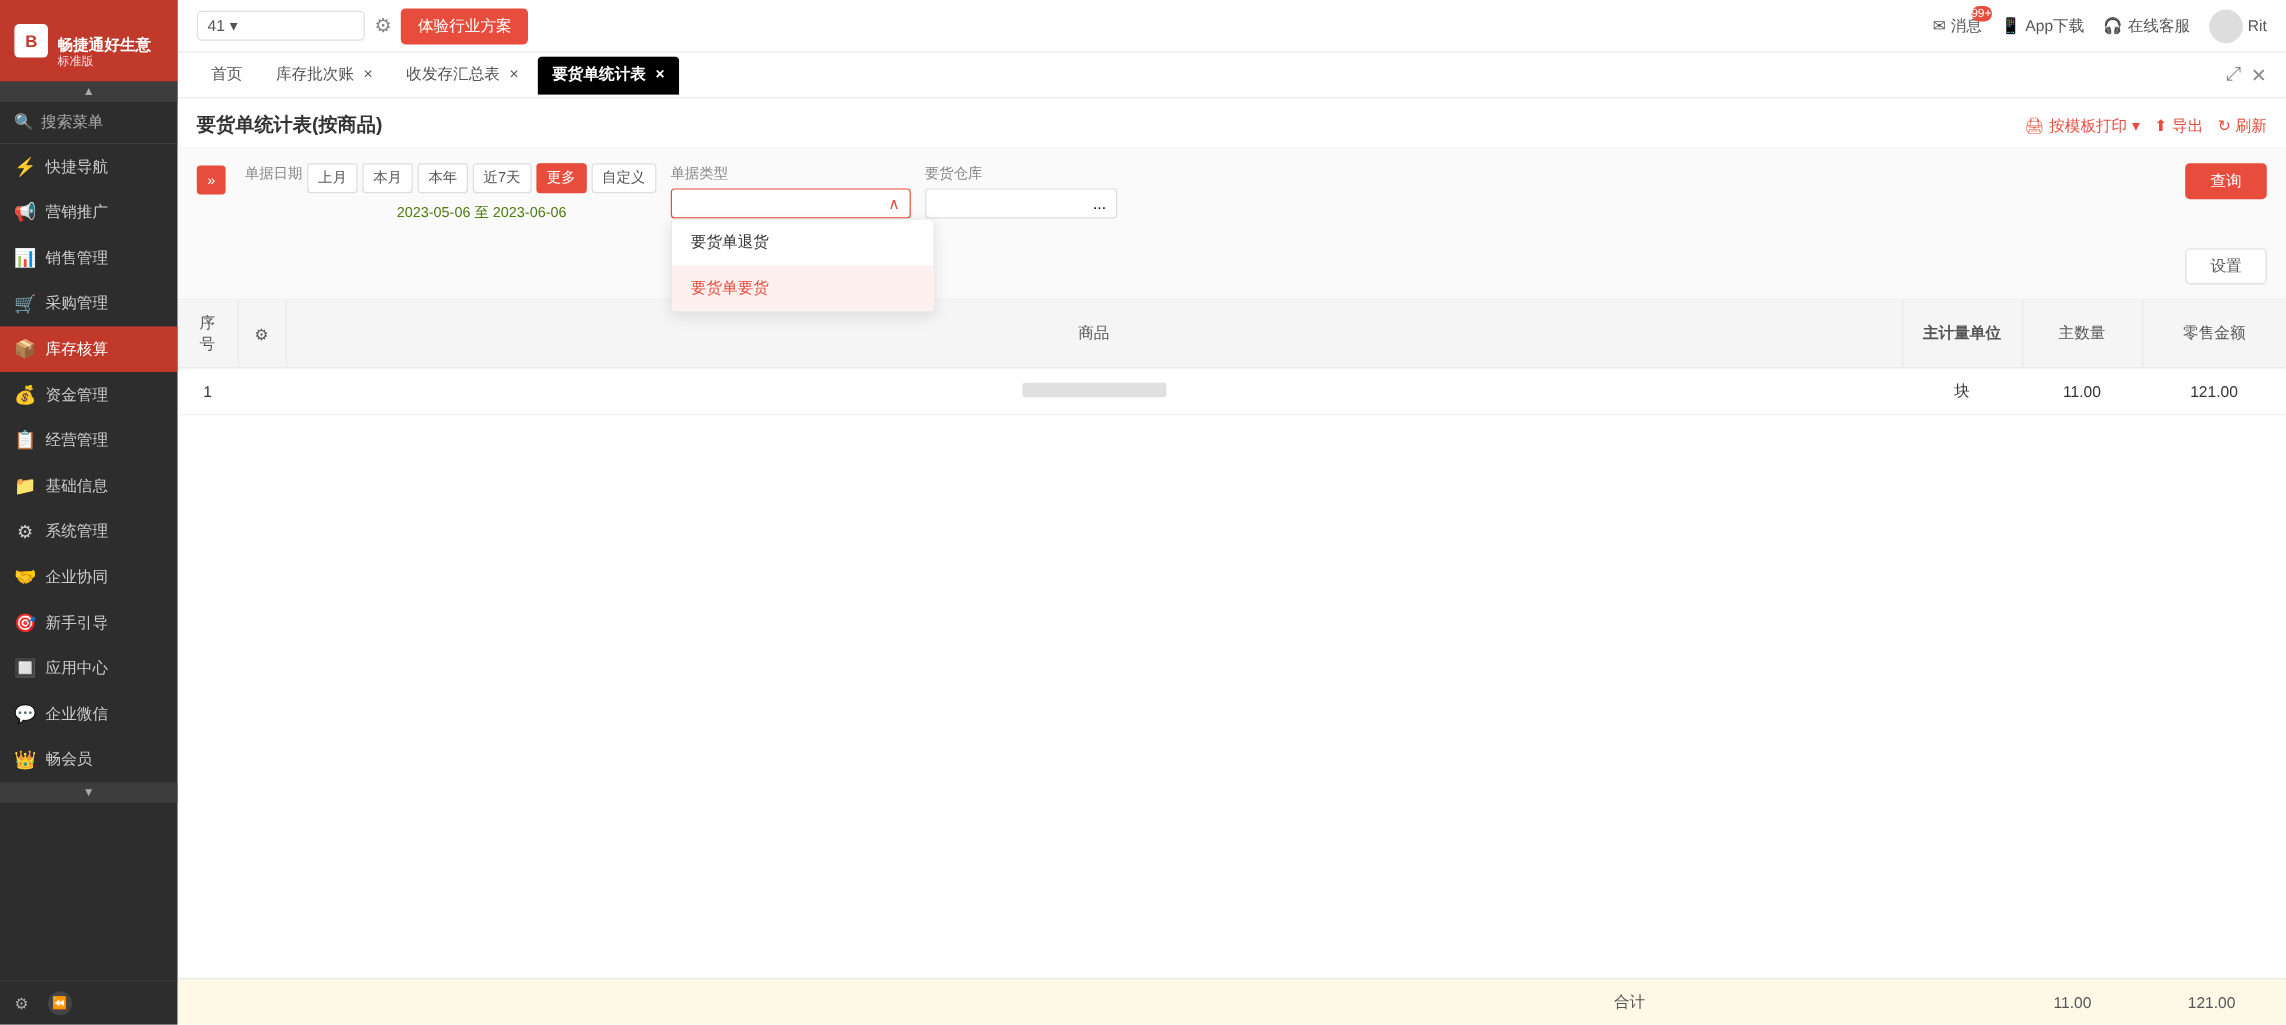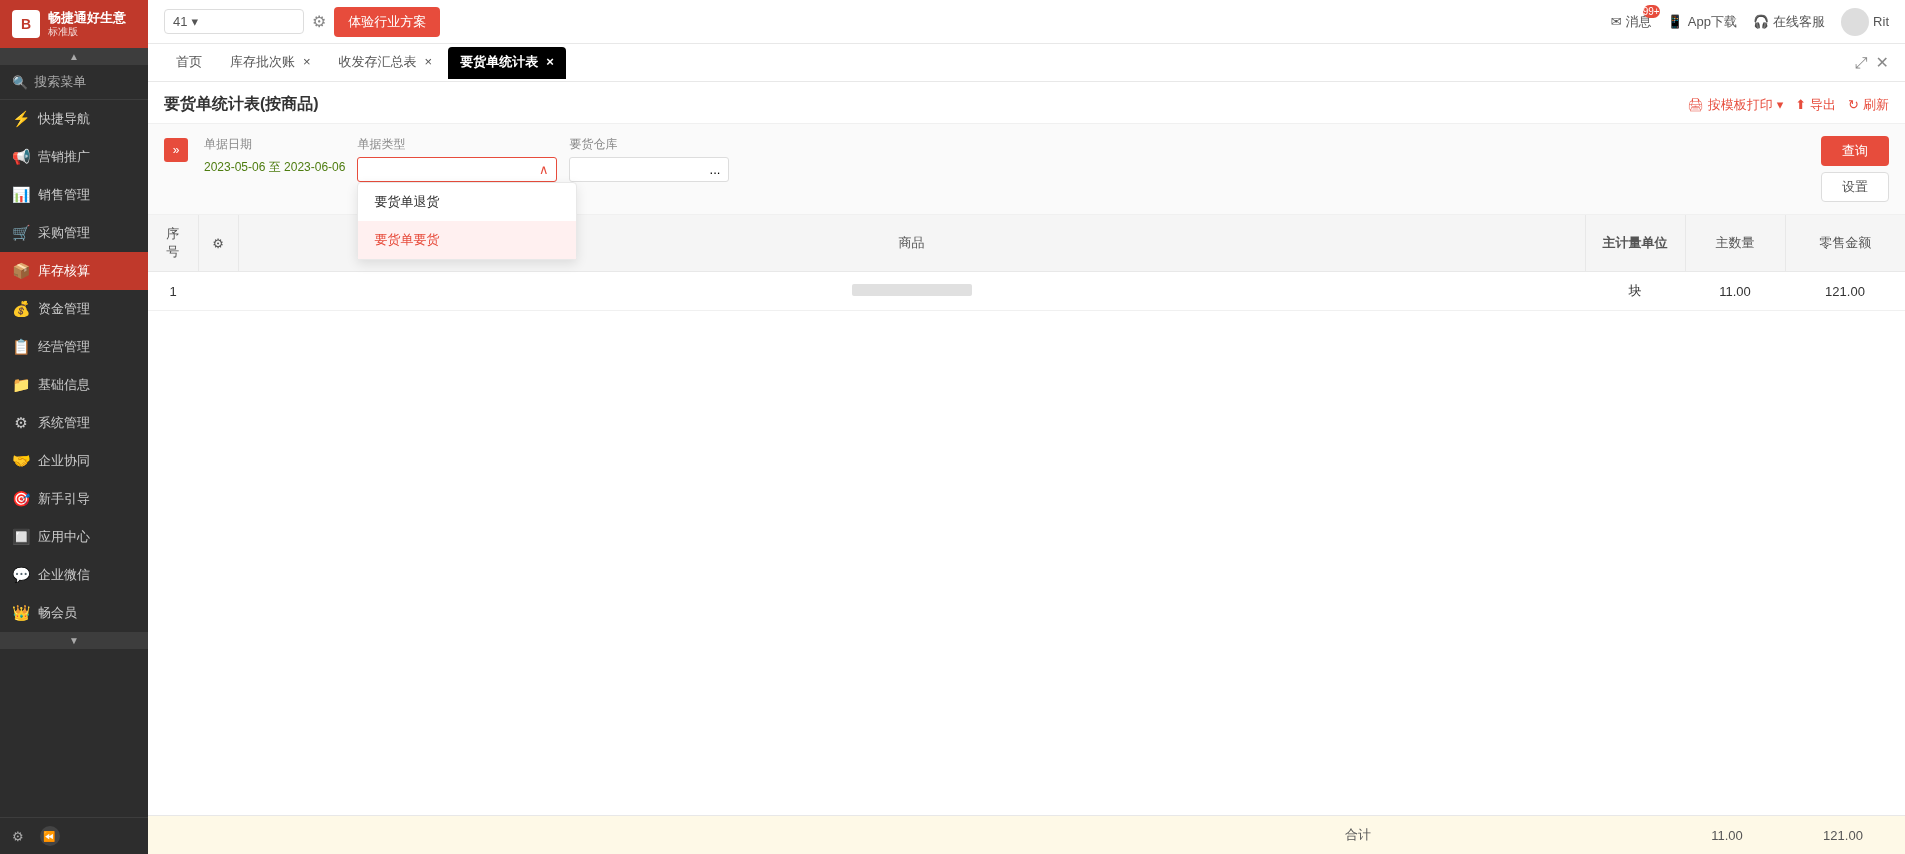--- a/index.html
+++ b/index.html
@@ -30,21 +30,21 @@
       height: 28px;
       background: white;
       border-radius: 4px;
       display: flex;
       align-items: center;
       justify-content: center;
       color: #c0392b;
       font-weight: bold;
       font-size: 14px;
     }
-    .sidebar-header-text { display: flex; flex-direction: column; line-height: 1.2; }
+    .sidebar-header-text { display: flex; flex-direction: column; line-height: 1.2; margin-top: 20px; }
     .sidebar-header-text .title { font-size: 13px; }
     .sidebar-header-text .subtitle { font-size: 10px; font-weight: normal; opacity: 0.8; }
     .sidebar-search {
       display: flex;
       align-items: center;
       padding: 8px 12px;
       gap: 6px;
       color: #aaa;
       cursor: pointer;
       border-bottom: 1px solid #3d3d3d;
@@ -249,21 +249,21 @@
       display: flex;
       align-items: center;
       justify-content: center;
       border-radius: 3px;
       cursor: pointer;
       font-size: 12px;
       flex-shrink: 0;
       margin-top: 2px;
     }
     .filter-fields { display: flex; flex-wrap: wrap; gap: 12px; align-items: flex-start; flex: 1; }
-    .filter-field { display: flex; flex-direction: column; gap: 4px; }
+    .filter-field { display: flex; flex-direction: row; gap: 4px; }
     .filter-label { font-size: 12px; color: #888; }
     .filter-date-range {
       display: flex;
       align-items: center;
       gap: 6px;
       flex-direction: column;
     }
     .date-buttons { display: flex; gap: 4px; flex-wrap: wrap; }
     .date-btn {
       padding: 3px 8px;
@@ -318,20 +318,21 @@
       cursor: pointer;
     }
     .settings-btn {
       background: white;
       color: #555;
       border: 1px solid #ddd;
       border-radius: 4px;
       padding: 5px 20px;
       font-size: 13px;
       cursor: pointer;
+      margin-top: 35px;
     }
 
     
     .dropdown-menu {
       position: absolute;
       top: 100%;
       left: 0;
       background: white;
       border: 1px solid #e8e8e8;
       border-radius: 4px;
@@ -570,20 +571,28 @@
     </div>
 
     <div class="filter-area">
       <div class="filter-toggle">»</div>
 
       <div class="filter-fields">
 
         <div class="filter-field">
           <div class="filter-label">单据日期</div>
           <div class="filter-date-range">
+            <div class="date-buttons">
+              <button class="date-btn">上月</button>
+              <button class="date-btn">本月</button>
+              <button class="date-btn">本年</button>
+              <button class="date-btn">近7天</button>
+              <button class="date-btn more">更多</button>
+              <button class="date-btn">自定义</button>
+            </div>
             <div class="date-text">2023-05-06 至 2023-06-06</div>
           </div>
         </div>
 
         <div class="filter-type-field" style="position:relative;">
           <div class="filter-label">单据类型</div>
           <div class="filter-type-input">
             <span></span>
             <span style="color:#e74c3c;">∧</span>
           </div>

